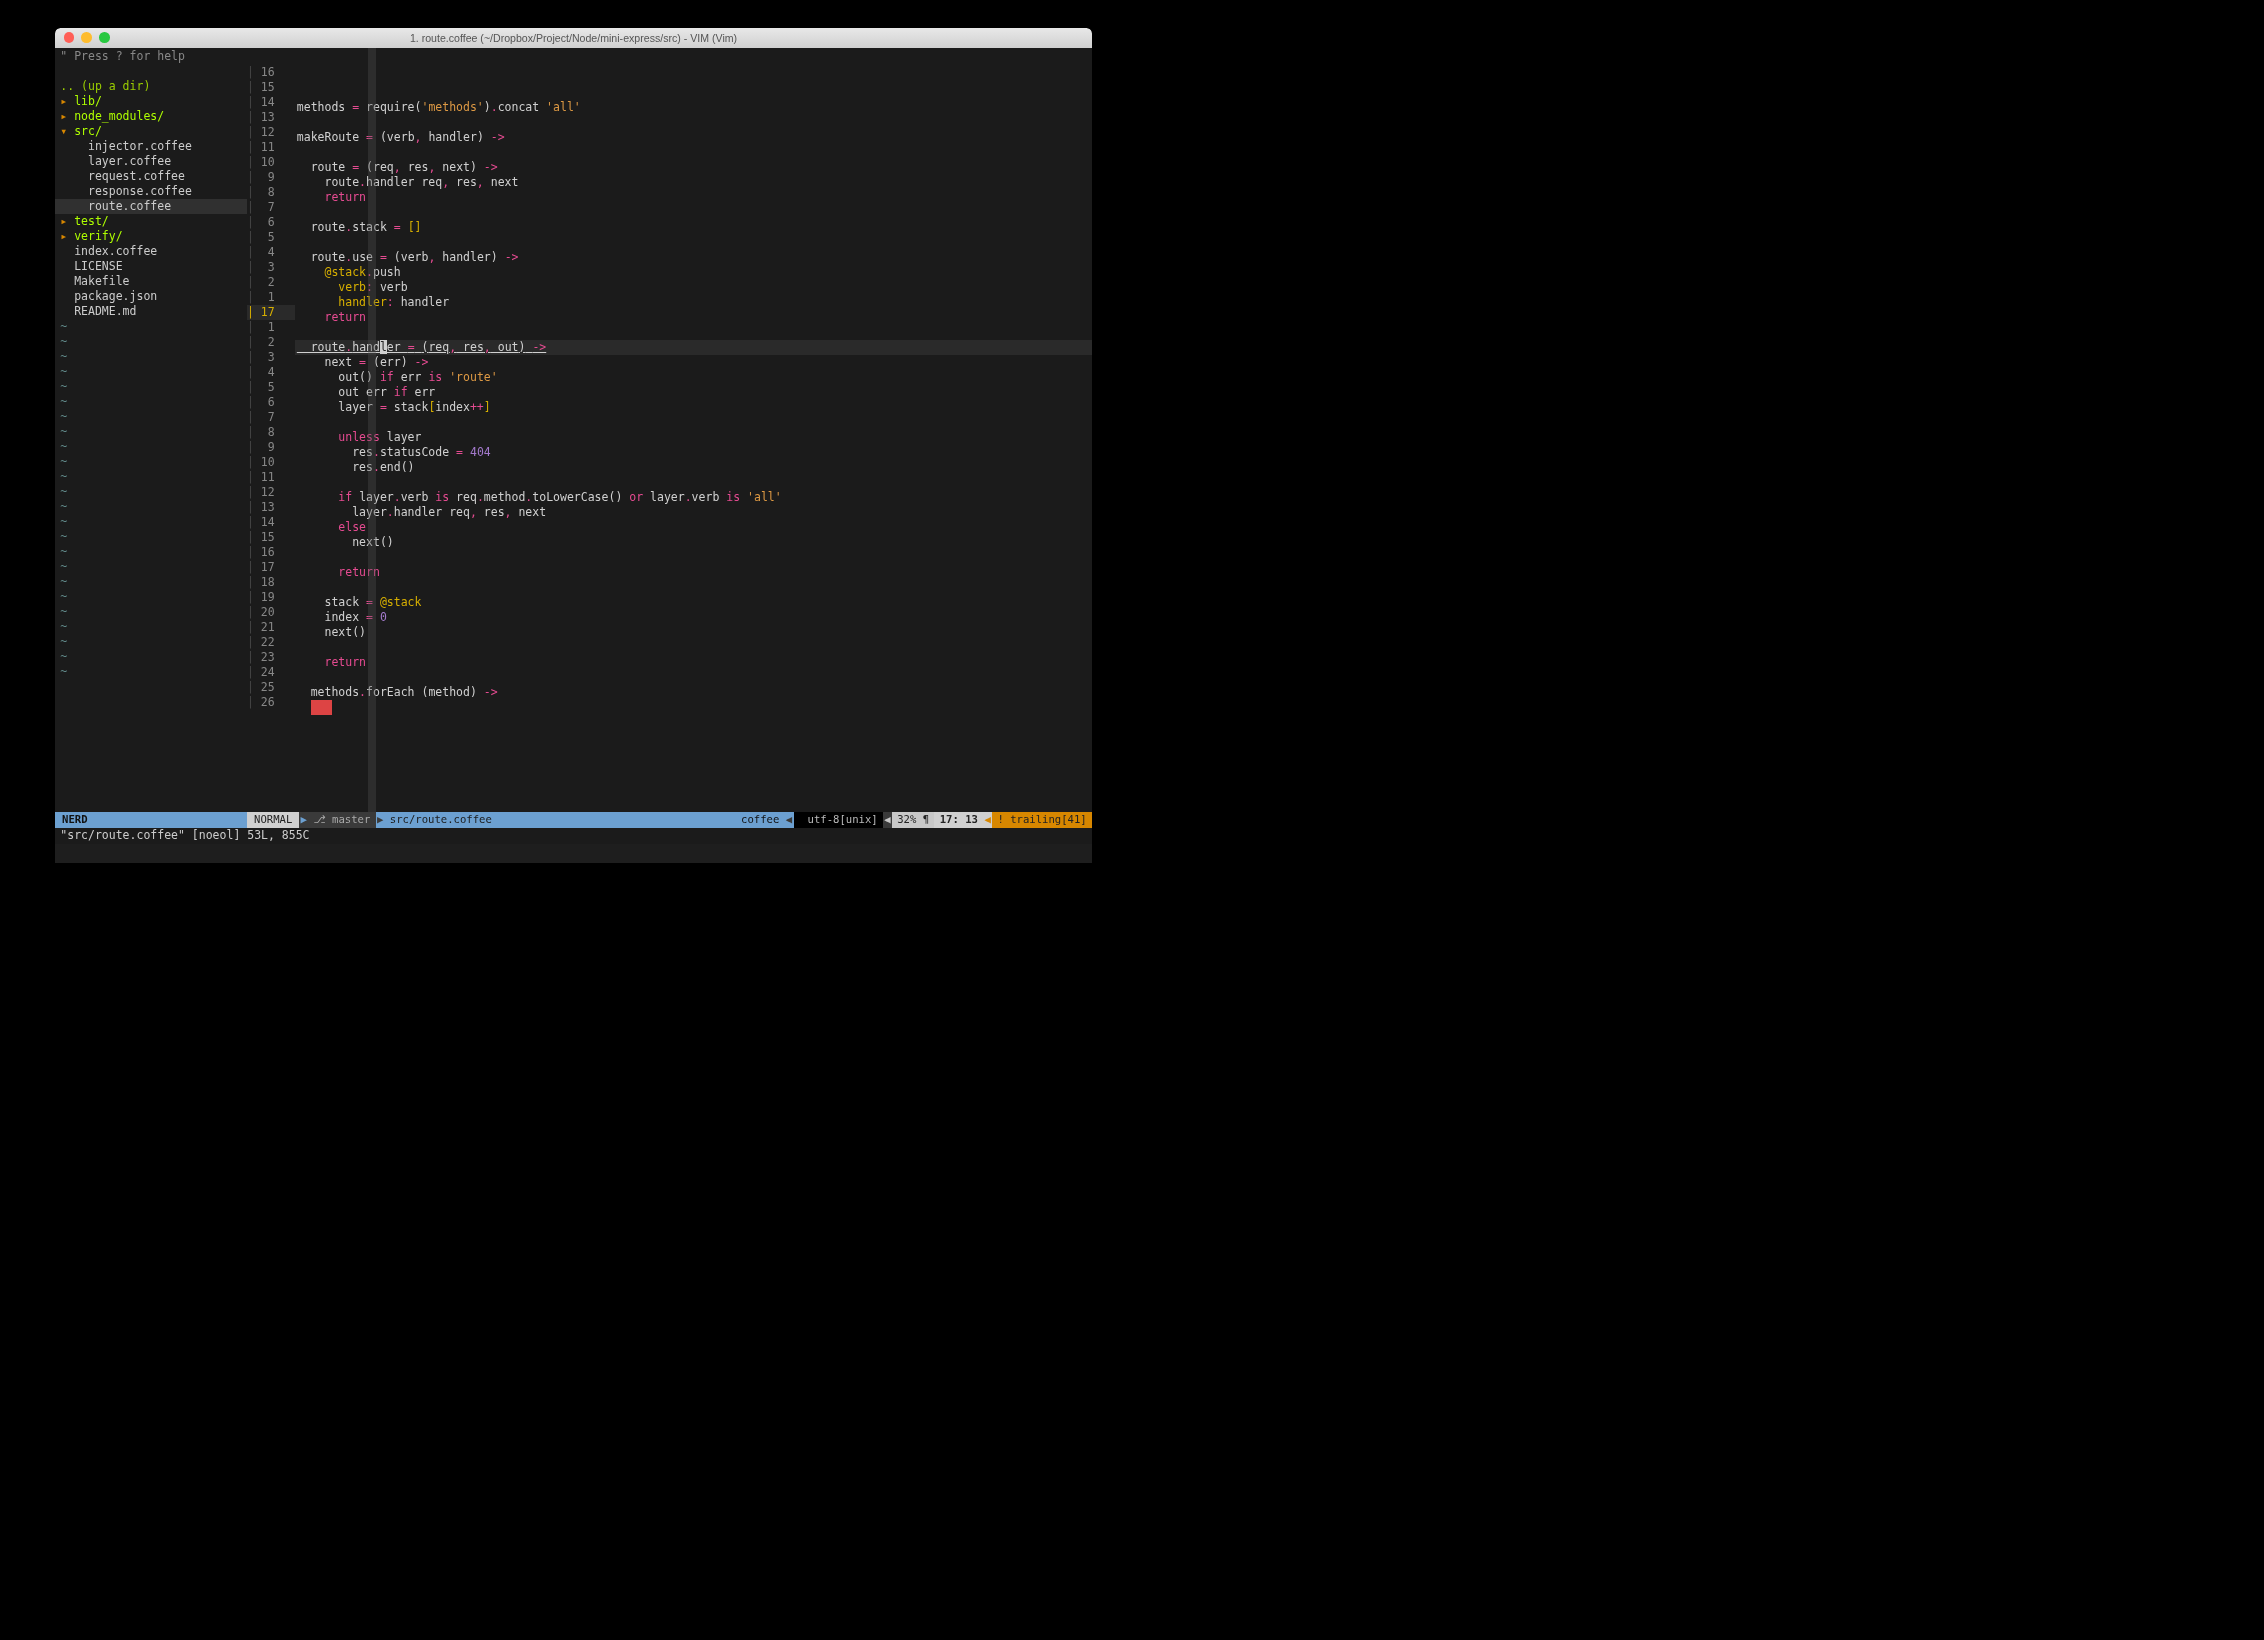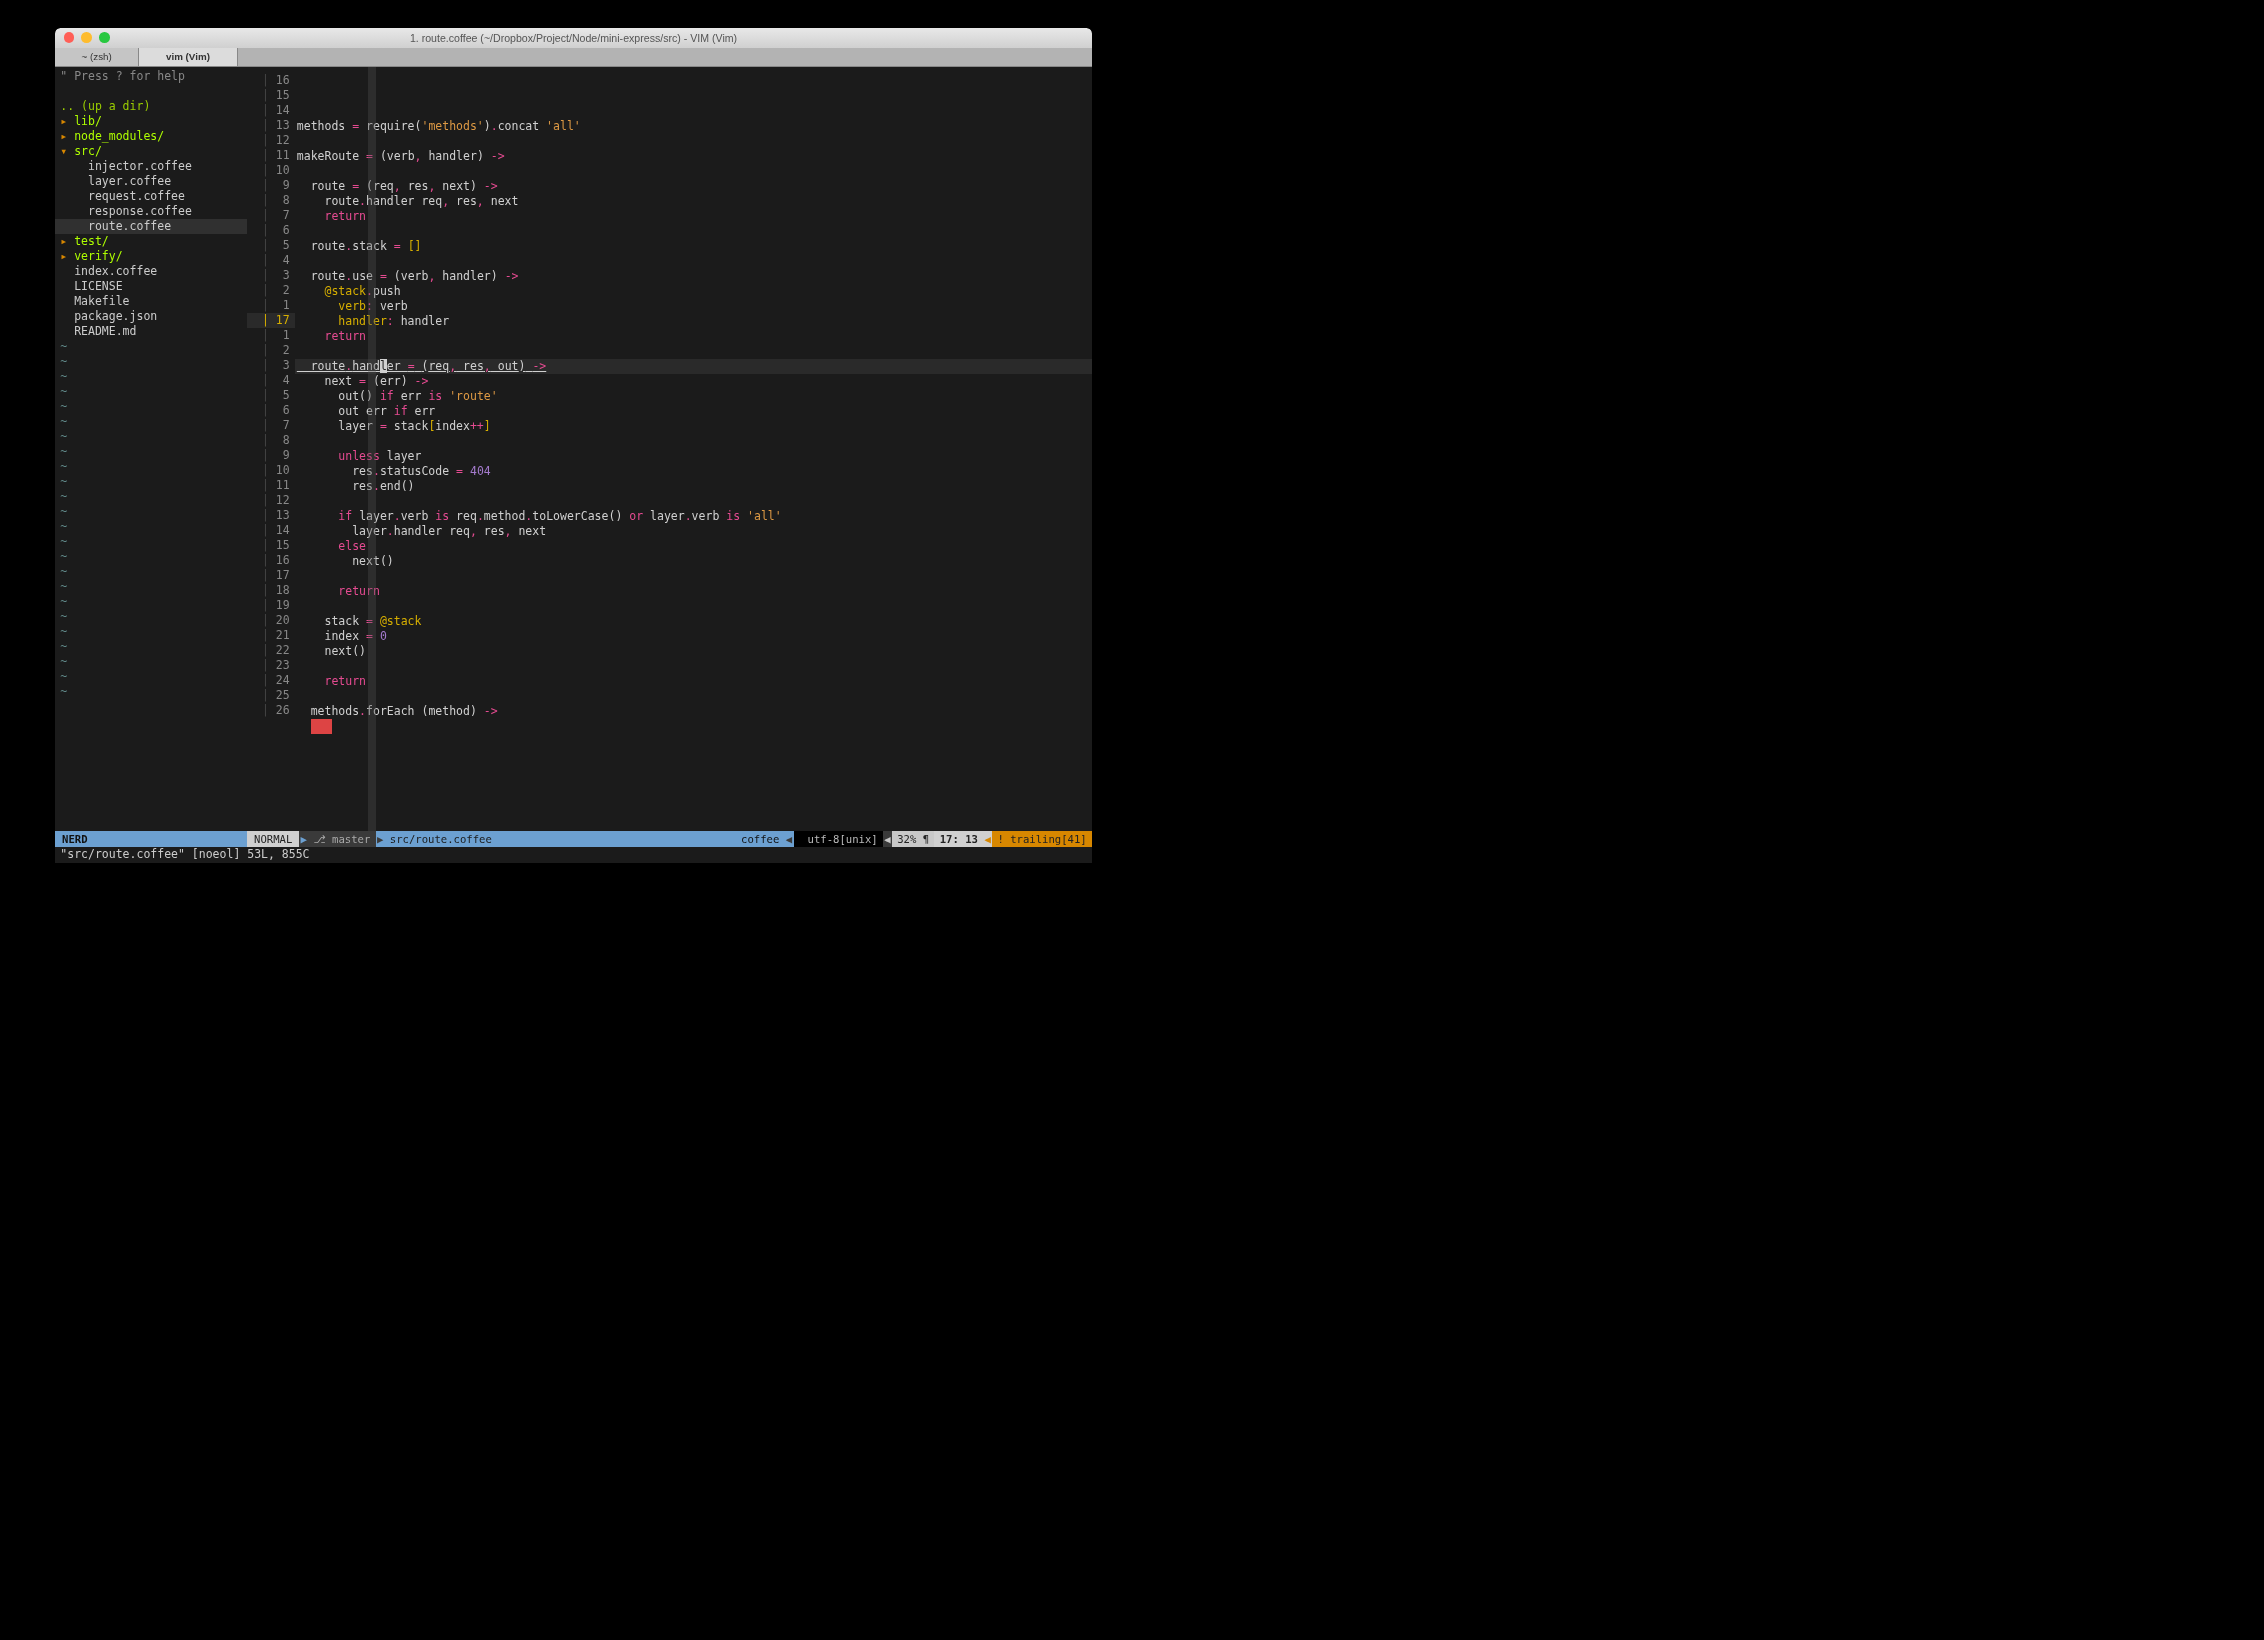--- a/index.html
+++ b/index.html
@@ -83,23 +83,22 @@
   .nerdtree {
     width: 192px;
     padding: 1.8px 0;
     background: #1b1b1b;
   }
   .nerdtree .line { padding: 0 5.3px; white-space: pre; }
   .nerdtree .selected { background: #303030; }
   
   .gutter-col {
     width: 48px;
-    padding-top: 6px;
+    padding-top: 17px;
     color: #666;
-    text-align: right;
   }
   .gutter-col .g { padding-right: 5.3px; white-space: pre; }
   .gutter-col .g .bar { color: #444; }
   .gutter-col .g .num { color: #888; }
   .gutter-col .g.current { background: #2a2a2a; }
   .gutter-col .g.current .num { color: #d7af00; }
   .gutter-col .g.current .bar { color: #d7af00; }
   
   .code {
     flex: 1;
@@ -179,24 +178,20 @@
 <div class="window">
   <div class="titlebar">
     <div class="traffic-lights">
       <div class="dot red"></div>
       <div class="dot yellow"></div>
       <div class="dot green"></div>
     </div>
     <div class="title-text">1. route.coffee (~/Dropbox/Project/Node/mini-express/src) - VIM (Vim)</div>
   </div>
 
-  <div class="tabbar">
-    <div class="tab inactive">~ (zsh)</div>
-    <div class="tab active">vim (Vim)</div>
-  </div>
 
   <div class="terminal">
     <div class="body">
 
       <div class="nerdtree" id="nerdtree">
           <div class="line"><span class="c-help">" Press ? for help</span></div>
           <div class="line">&nbsp;</div>
           <div class="line"><span class="c-green">.. (up a dir)</span></div>
           <div class="line"><span class="c-path"></span></div>
           <div class="line"><span class="c-arrow-tree">▸ </span><span class="c-dir">lib/</span></div>

